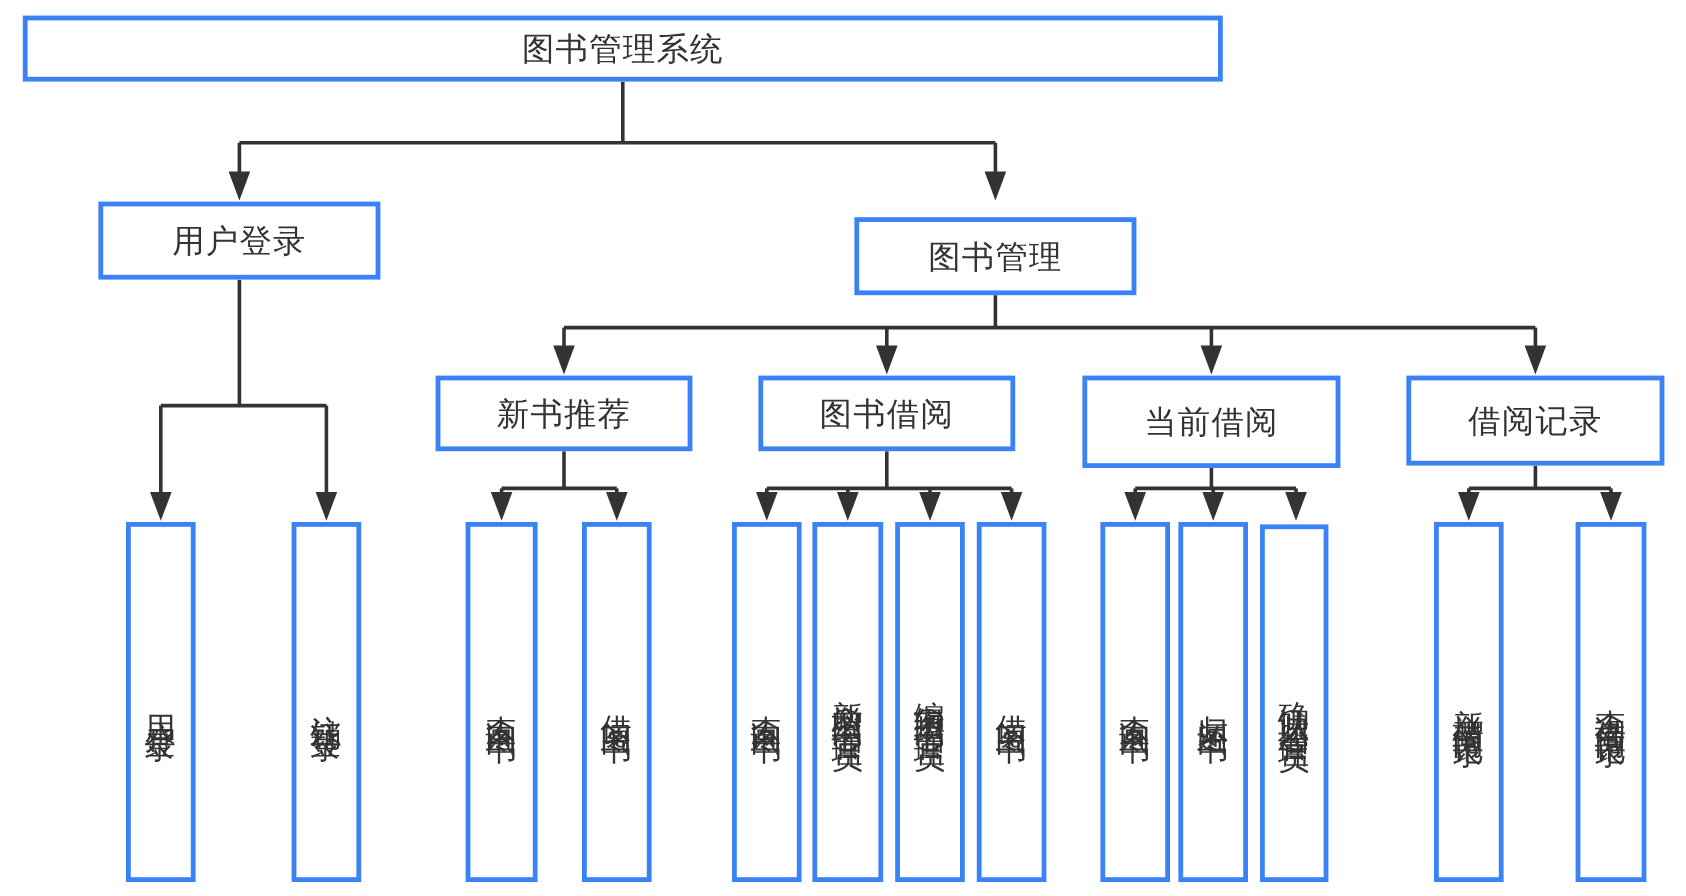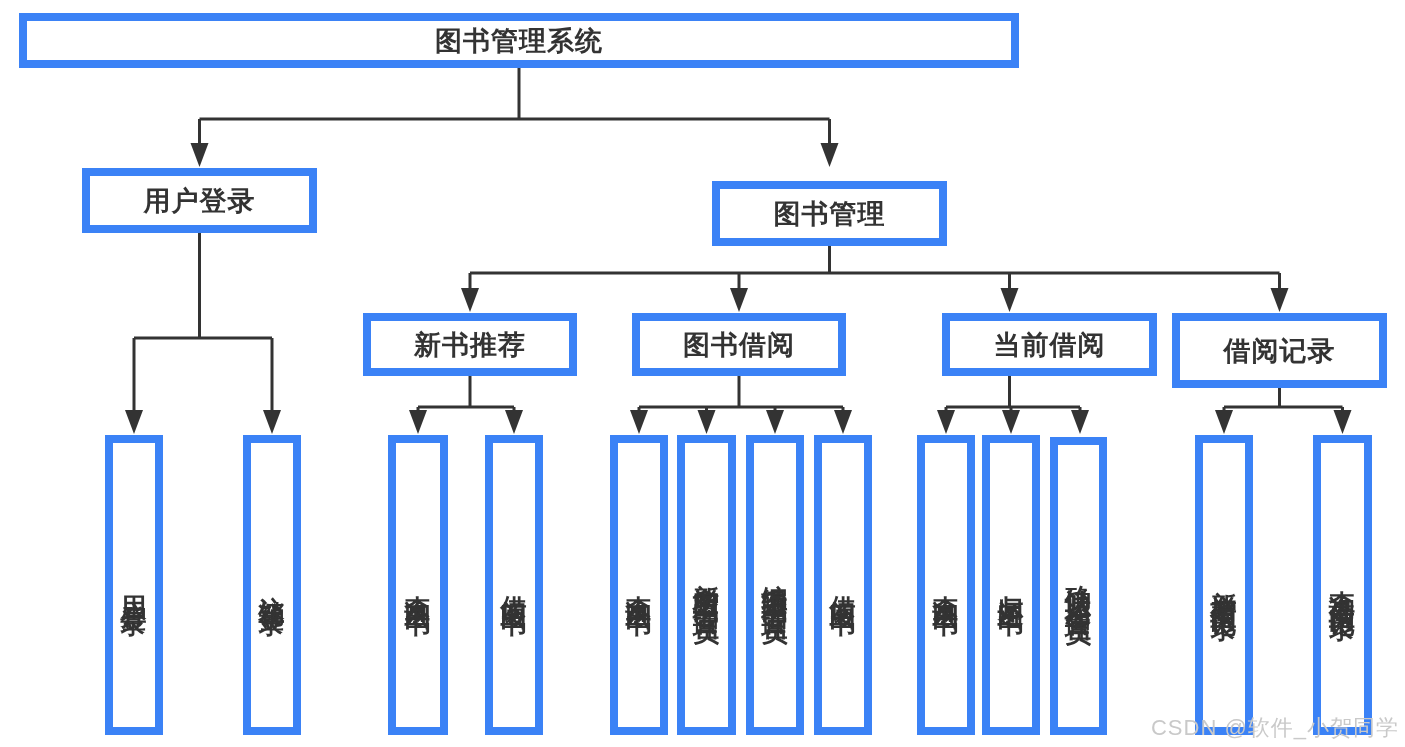--- a/index.html
+++ b/index.html
@@ -13,27 +13,26 @@
   }
   .connectors {
     position: absolute;
     left: 0; top: 0;
     width: 1405px;
     height: 747px;
   }
   .node {
     position: absolute;
     box-sizing: border-box;
-    border: 8px solid #3b82f6;
+    border: 4px solid #3b82f6;
     background: #ffffff;
     display: flex;
     align-items: center;
     justify-content: center;
     color: #333333;
-    font-weight: bold;
   }
   .hbox span {
     font-size: 27px;
     letter-spacing: 1px;
     white-space: nowrap;
     color: #333333;
   }
   .vbox span {
     writing-mode: vertical-lr;
     text-orientation: mixed;
@@ -138,21 +137,21 @@
   <div class="node hbox" style="left:712px; top:181px; width:235px; height:65px;">
     <span>图书管理</span>
   </div>
 
   <div class="node hbox" style="left:363px; top:313px; width:214px; height:63px;">
     <span>新书推荐</span>
   </div>
   <div class="node hbox" style="left:632px; top:313px; width:214px; height:63px;">
     <span>图书借阅</span>
   </div>
-  <div class="node hbox" style="left:902px; top:313px; width:215px; height:63px;margin-left:40px;">
+  <div class="node hbox" style="left:902px; top:313px; width:215px; height:77px;">
     <span>当前借阅</span>
   </div>
   <div class="node hbox" style="left:1172px; top:313px; width:215px; height:75px;">
     <span>借阅记录</span>
   </div>
 
   <div class="node vbox" style="left:105px; top:435px; width:58px; height:300px;">
     <span>用户登录</span>
   </div>
   <div class="node vbox" style="left:243px; top:435px; width:58px; height:300px;">
@@ -189,14 +188,13 @@
     <span>确认归还（管理员）</span>
   </div>
 
   <div class="node vbox" style="left:1195px; top:435px; width:58px; height:300px;">
     <span>新增借阅记录</span>
   </div>
   <div class="node vbox" style="left:1313px; top:435px; width:59px; height:300px;">
     <span>查询借阅记录</span>
   </div>
 
-  <div class="watermark">CSDN @软件_小贺同学</div>
 </div>
 
 </body></html>

